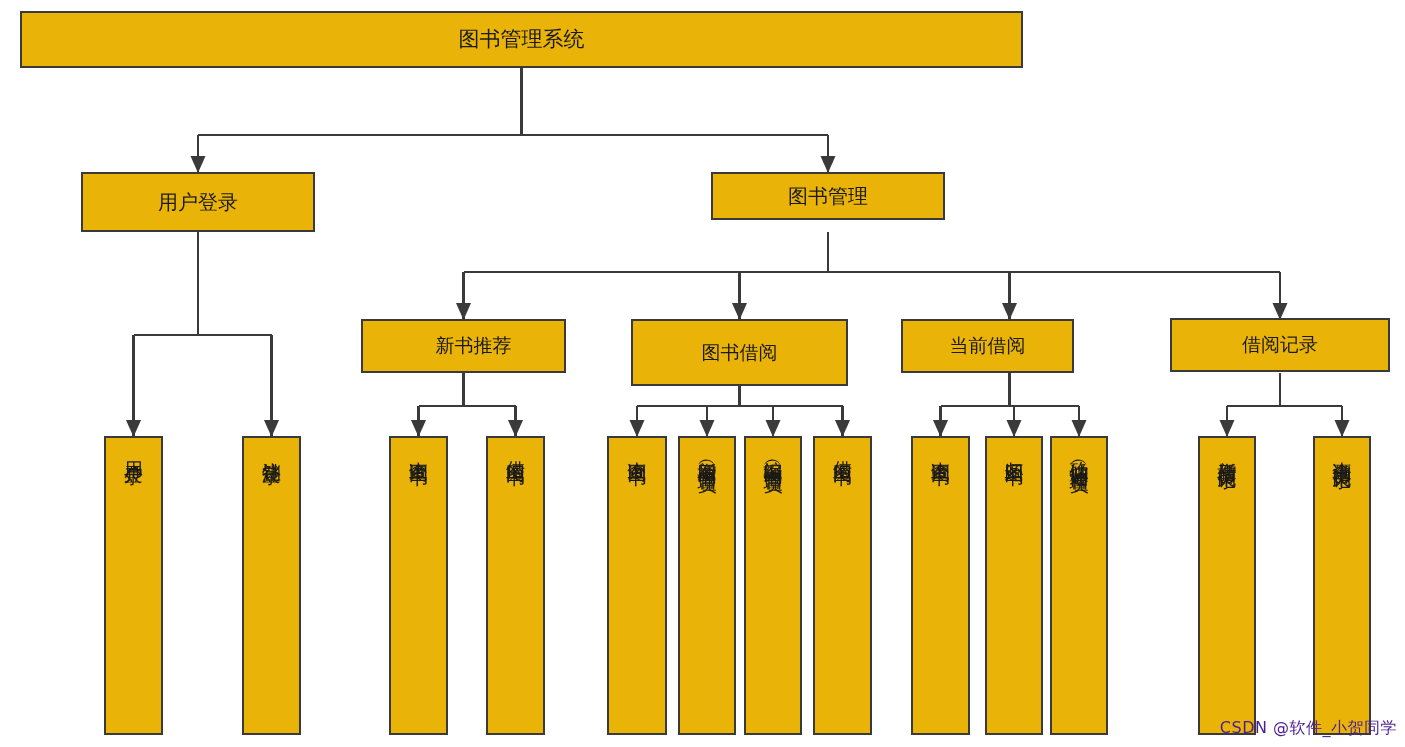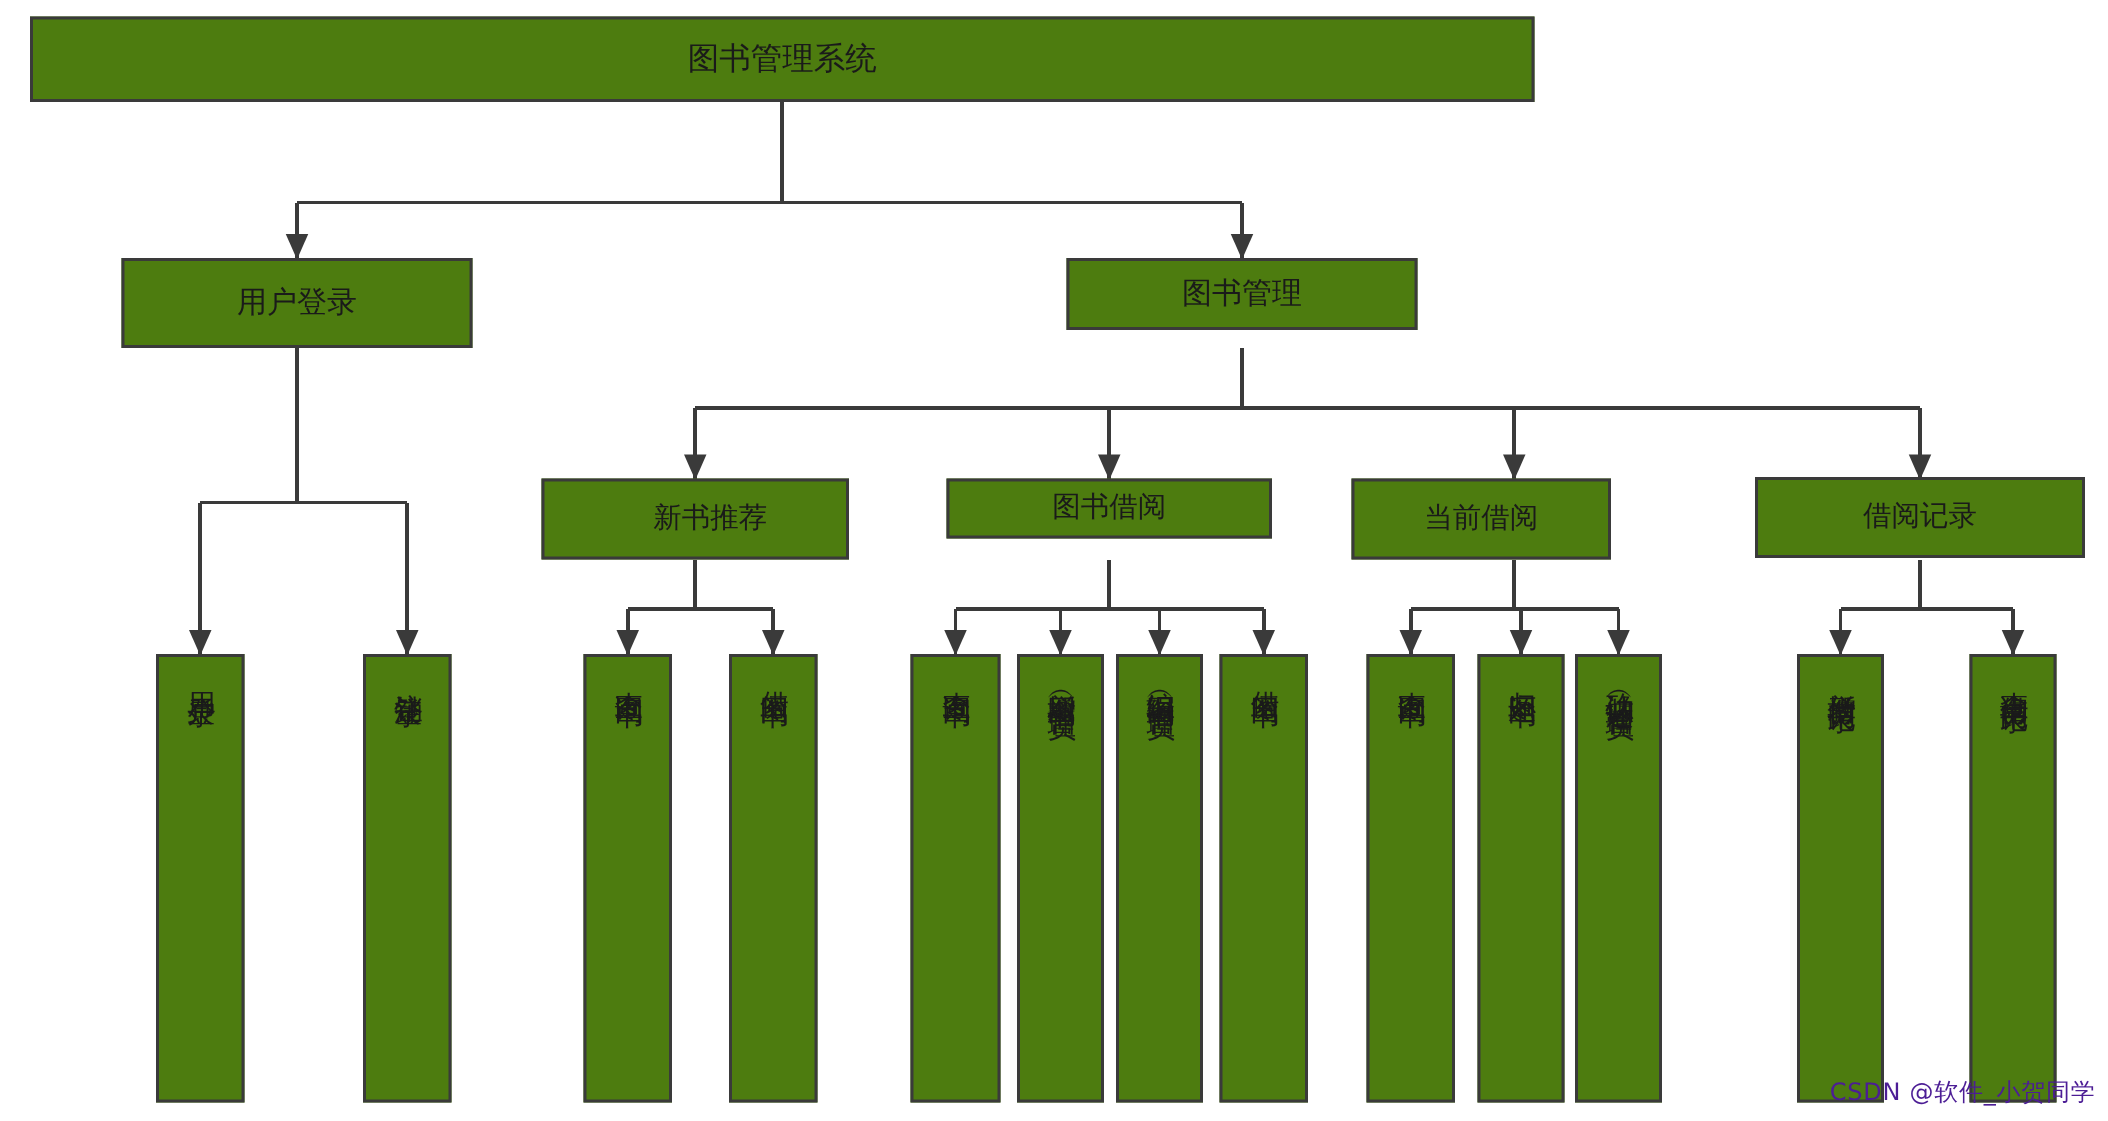--- a/index.html
+++ b/index.html
@@ -1,23 +1,23 @@
 <!DOCTYPE html>
 <html><head>
 <meta charset="utf-8">
 <style>
   html,body{margin:0;padding:0;background:#ffffff;}
   body{width:1405px;height:747px;overflow:hidden;
        font-family:"DejaVu Sans","Liberation Sans",sans-serif;}
   #stage{position:relative;width:1405px;height:747px;background:#fff;}
   svg.links{position:absolute;left:0;top:0;width:1405px;height:747px;}
 
-  .node{position:absolute;box-sizing:border-box;background:#4d7c0f;
+  .node{position:absolute;box-sizing:border-box;background:#eab308;
         border:2px solid #3a3a3a;display:flex;align-items:center;
-        justify-content:center;font-family:Liberation Serif, serif;}
+        justify-content:center;}
   .node .label{color:#1a1a1a;line-height:1.12;text-align:center;
                white-space:pre-wrap;}
 
   .node.root .label{font-size:21px;}
   .node.mid  .label{font-size:20px;}
   .node.sub  .label{font-size:19px;}
 
   .node.leaf{align-items:flex-start;justify-content:center;padding-top:8px;}
   .node.leaf .label{writing-mode:vertical-rl;text-orientation:upright;
                     font-size:19px;letter-spacing:2px;line-height:1.25;
@@ -93,21 +93,21 @@
       </div>
       <div class="node mid" style="left: 81px; top: 172px; width: 234px; height: 60px; border-color: rgb(58, 58, 58);">
         <div class="label" style="color: rgb(26, 26, 26);">用户登录</div>
       </div>
       <div class="node mid" style="left: 711px; top: 172px; width: 234px; height: 48px; border-color: rgb(58, 58, 58);">
         <div class="label" style="color: rgb(26, 26, 26);">图书管理</div>
       </div>
       <div class="node sub" style="left: 361px; top: 319px; width: 205px; height: 54px; border-color: rgb(58, 58, 58); padding-left: 20px;">
         <div class="label" style="color: rgb(26, 26, 26);">新书推荐</div>
       </div>
-      <div class="node sub" style="left: 631px; top: 319px; width: 217px; height: 40px; border-color: rgb(58, 58, 58); align-items: center;">
+      <div class="node sub" style="left: 631px; top: 319px; width: 217px; height: 67px; border-color: rgb(58, 58, 58); align-items: center;">
         <div class="label" style="color: rgb(26, 26, 26);">图书借阅</div>
       </div>
       <div class="node sub" style="left: 901px; top: 319px; width: 173px; height: 54px; border-color: rgb(58, 58, 58);">
         <div class="label" style="color: rgb(26, 26, 26);">当前借阅</div>
       </div>
       <div class="node sub" style="left: 1170px; top: 318px; width: 220px; height: 54px; border-color: rgb(58, 58, 58);">
         <div class="label" style="color: rgb(26, 26, 26);">借阅记录</div>
       </div>
       <div class="node leaf" style="left: 104px; top: 436px; width: 59px; height: 299px; border-color: rgb(58, 58, 58);">
         <div class="label" style="color: rgb(26, 26, 26);">用户登录</div>

